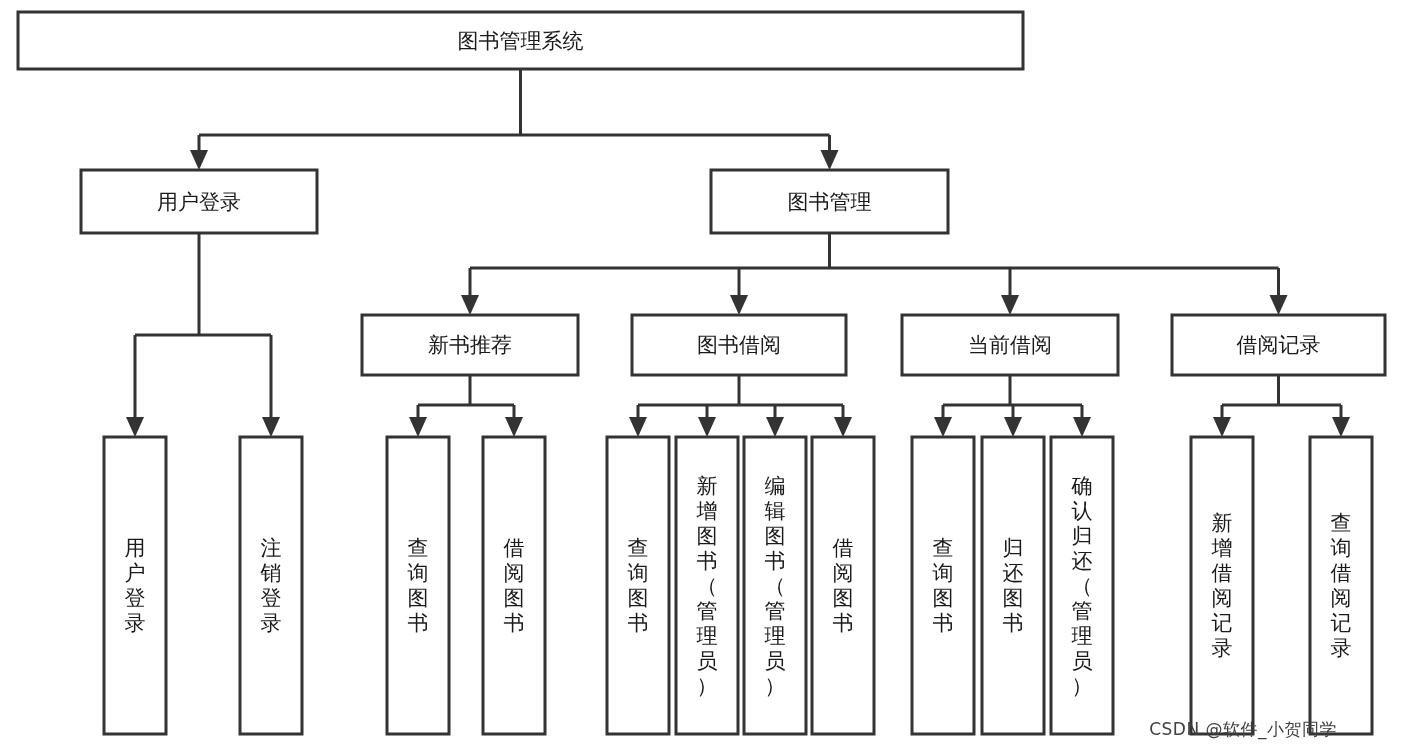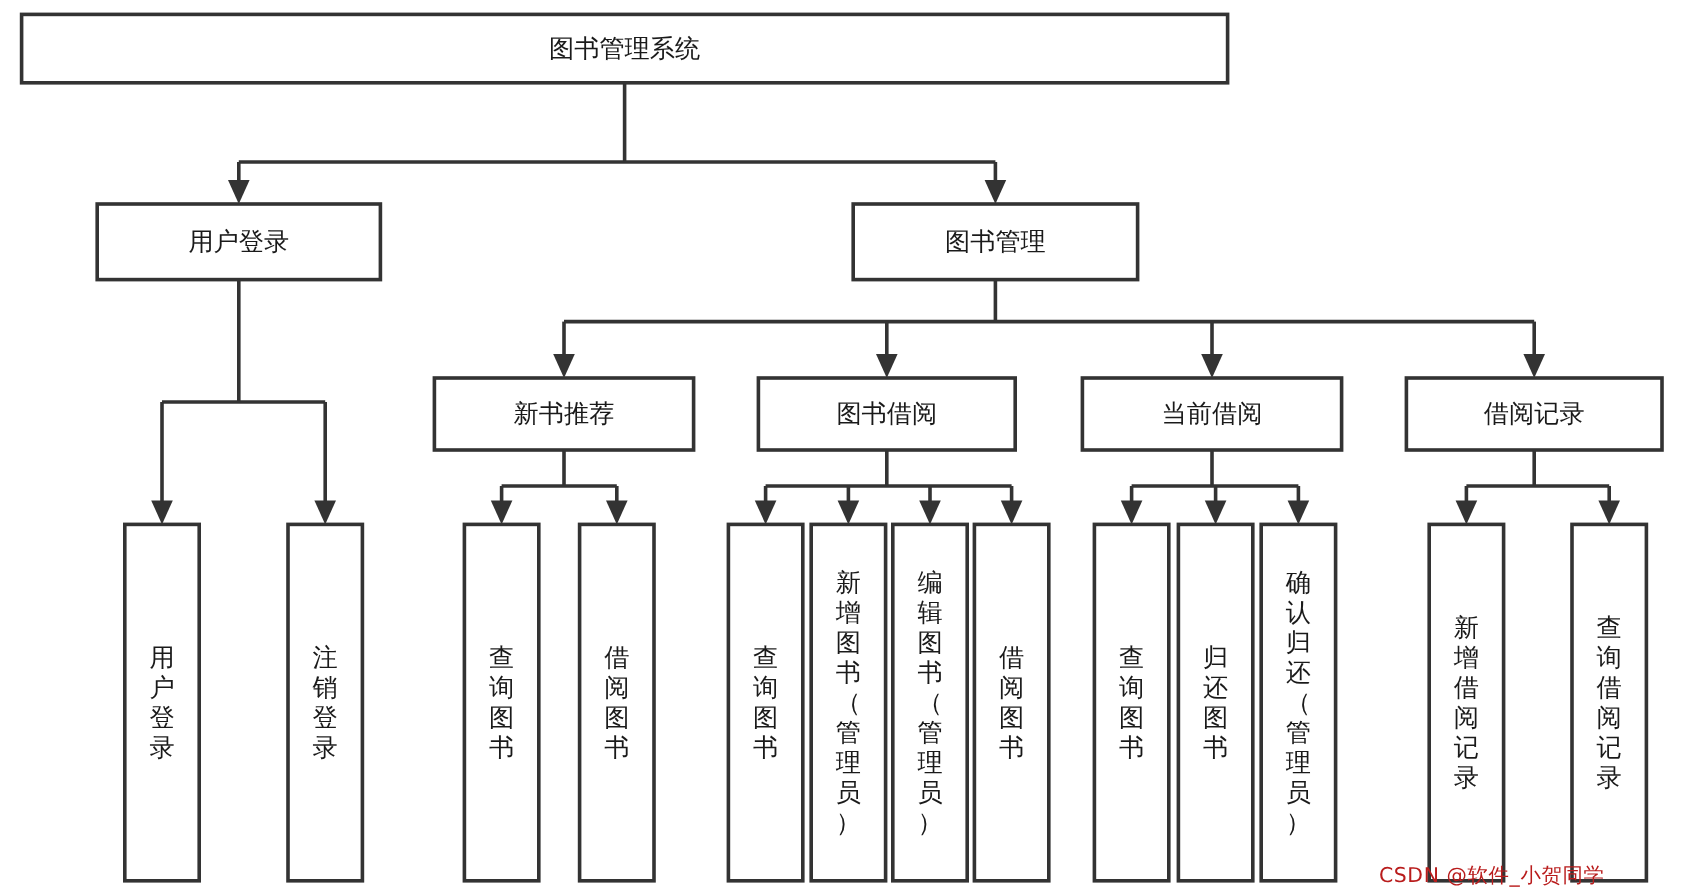--- a/index.html
+++ b/index.html
@@ -51,21 +51,21 @@
   .arrow-head {
     fill: #333333;
     stroke: none;
   }
   .watermark {
     position: absolute;
     right: 8px;
     bottom: 6px;
     font-family: "DejaVu Sans", "Liberation Sans", sans-serif;
     font-size: 17px;
-    color: #b91c1c;
+    color: #404040;
     letter-spacing: 0.5px;
     white-space: nowrap;
     pointer-events: none;
   }
 </style>
 </head>
 <body>
 
 <div id="diagram-root">
   <svg id="flow" viewBox="0 0 1405 747" xmlns="http://www.w3.org/2000/svg">

